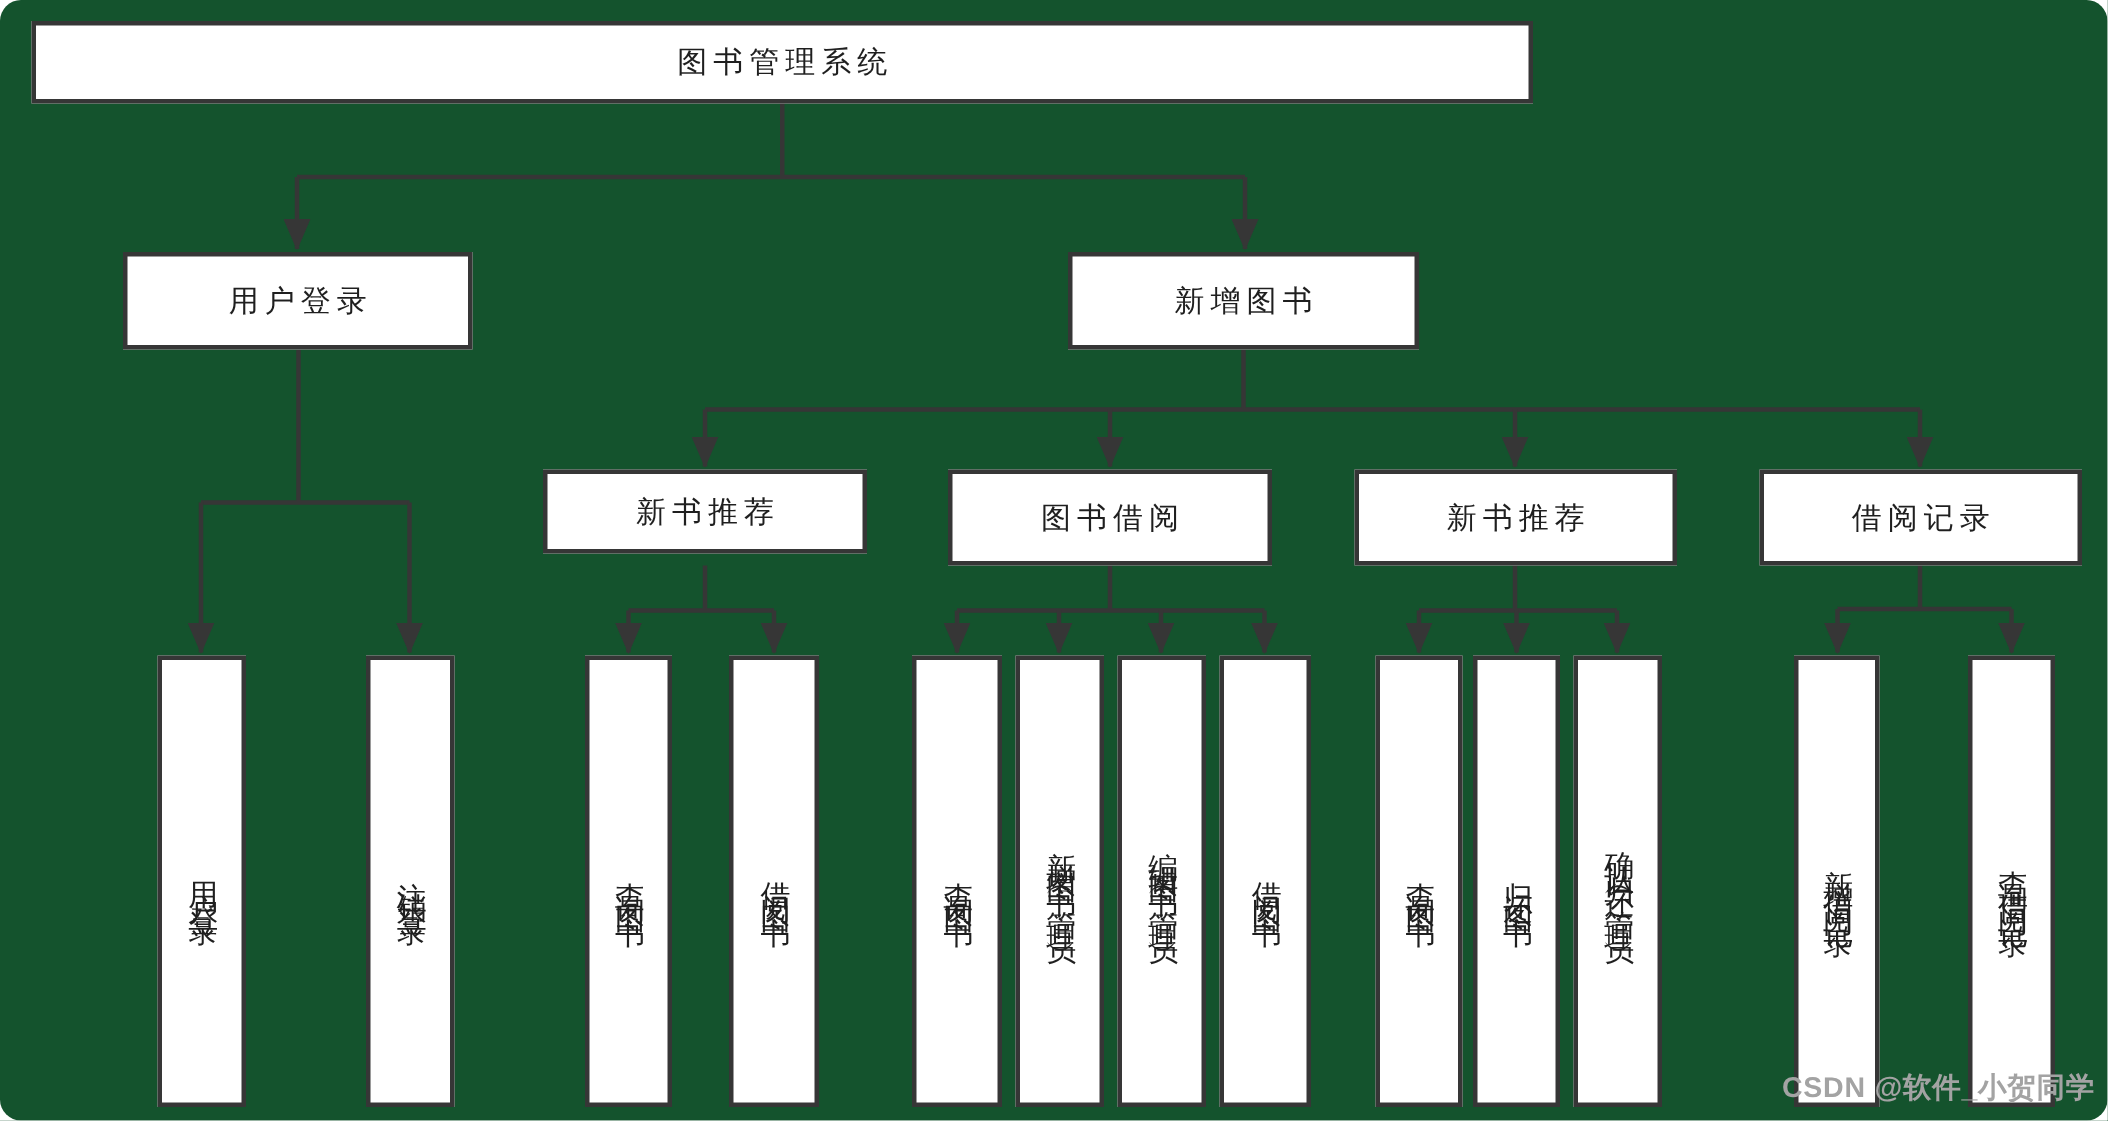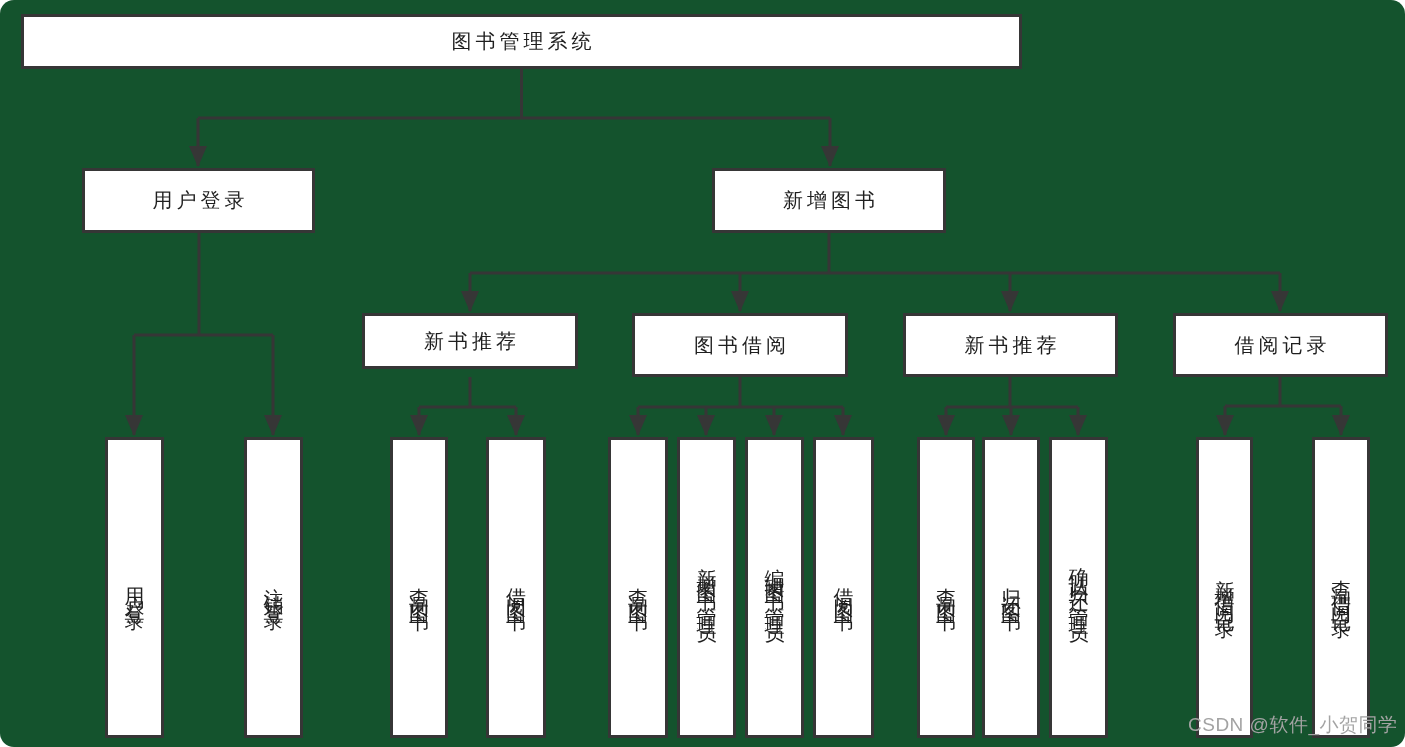--- a/index.html
+++ b/index.html
@@ -15,21 +15,21 @@
   }
   .node .txt-h {
     font-size:20px; letter-spacing:4px; text-indent:4px; white-space:nowrap;
   }
   .node .txt-v {
     writing-mode:vertical-rl; text-orientation:mixed;
     font-size:20px; letter-spacing:8px; line-height:1.15; white-space:nowrap;
   }
   .watermark {
     position:absolute; left:1188px; top:712px;
-    font-size:19px; color:#a3a3a3; letter-spacing:0.5px; white-space:nowrap;
+    font-size:19px; color:#a3a3a3; letter-spacing:0.5px; white-space:nowrap;font-weight:bold;
   }
 </style>
 </head>
 <body>
 
 <div class="canvas">
 
   <svg class="wires" width="1405" height="747" viewBox="0 0 1405 747">
     <defs>
       <marker id="ah" markerUnits="userSpaceOnUse" markerWidth="22" markerHeight="18" refX="20" refY="9" orient="auto">

